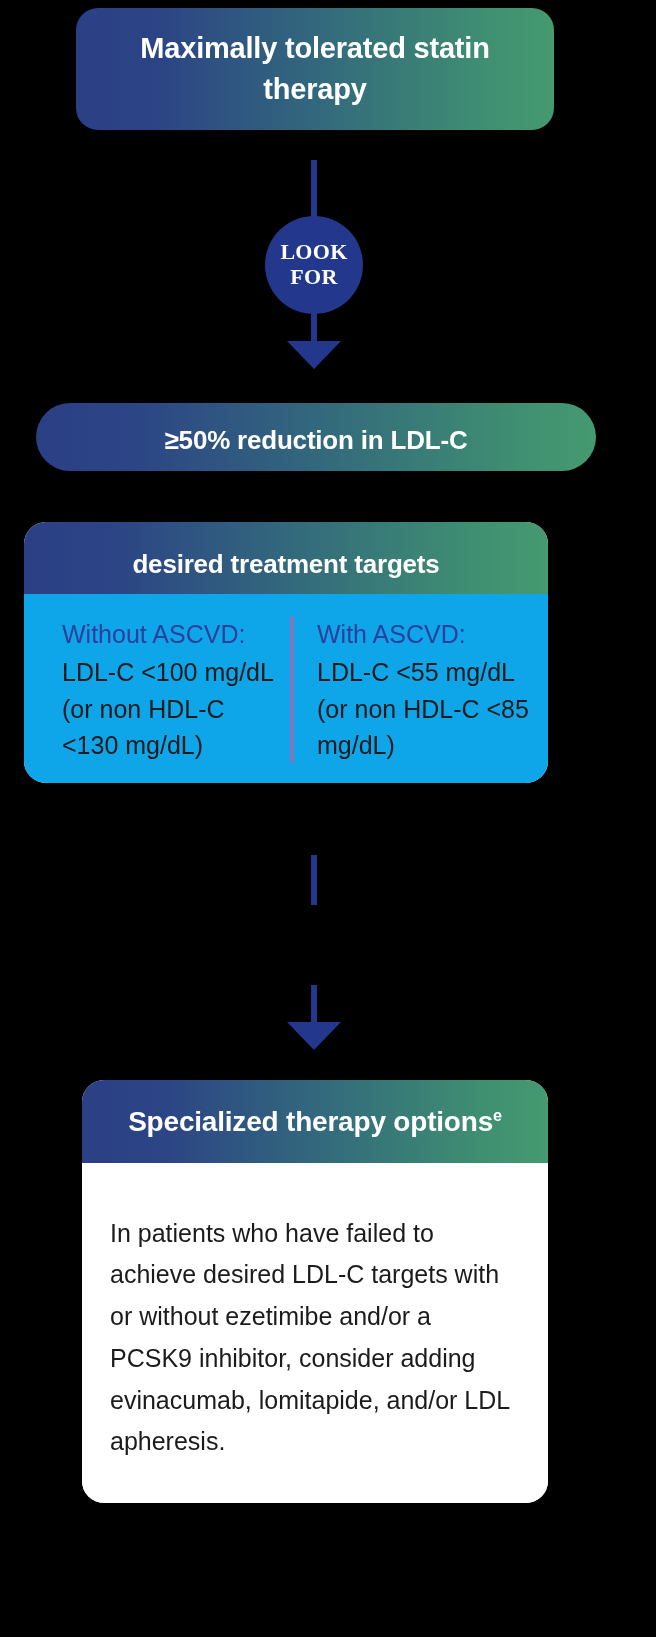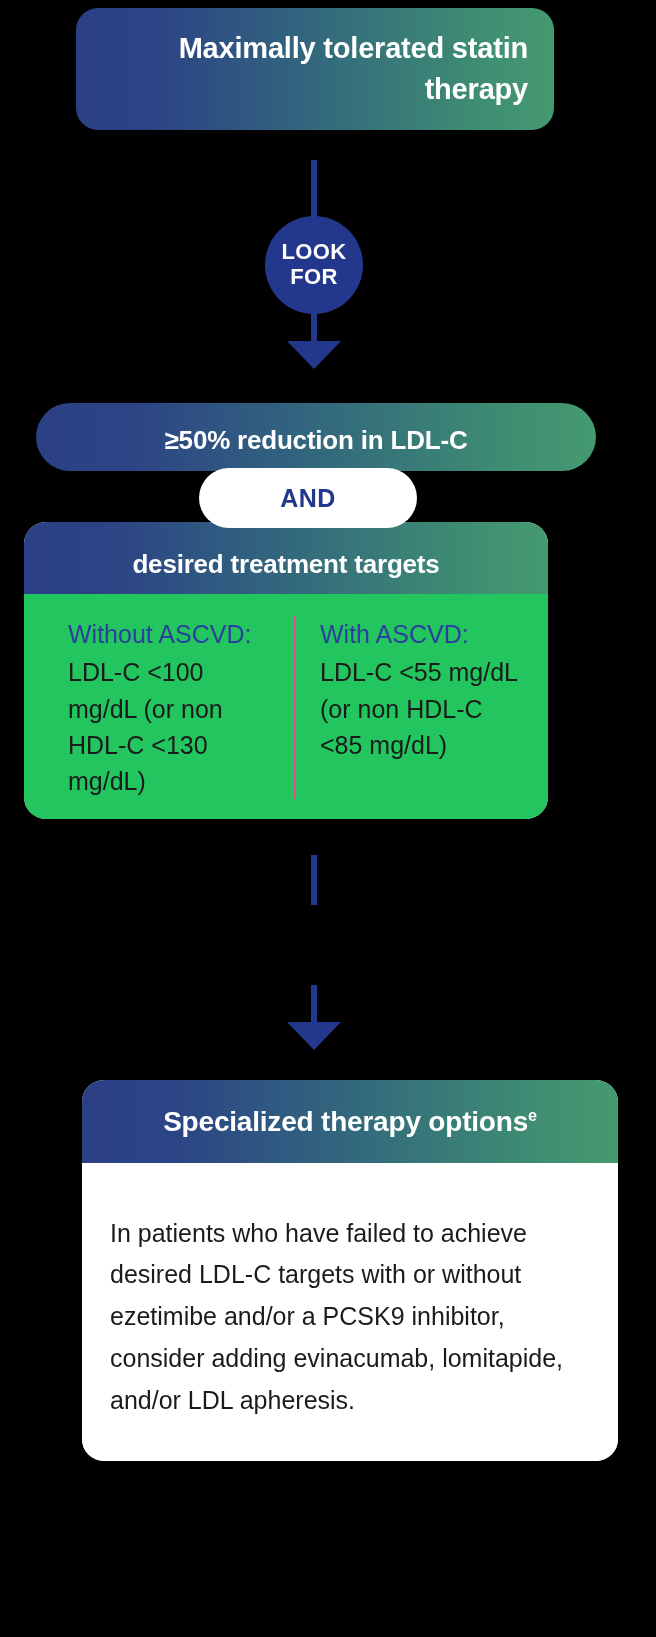--- a/index.html
+++ b/index.html
@@ -40,21 +40,21 @@
     align-items: center;
     justify-content: center;
     box-sizing: border-box;
     padding: 0 26px;
   }
   .node-top .title {
     color: #ffffff;
     font-size: 29px;
     font-weight: bold;
     line-height: 1.42;
-    text-align: right;
+    text-align: center;
     letter-spacing: -0.2px;
   }
 
   
   .conn-line {
     position: absolute;
     width: 6px;
     background: #23388c;
     left: 311px;
   }
@@ -74,21 +74,21 @@
     flex-direction: column;
     align-items: center;
     justify-content: center;
     color: #ffffff;
     font-size: 22px;
     font-weight: bold;
     line-height: 1.12;
     letter-spacing: 0.3px;
     text-align: center;
   }
-  .badge-circle.look { top: 216px; }
+  .badge-circle.look { top: 216px; font-family: Liberation Serif, serif; }
   .badge-circle.ifno { top: 899px; }
 
   .arrow-head {
     position: absolute;
     left: 287px;
     width: 0;
     height: 0;
     border-left: 27px solid transparent;
     border-right: 27px solid transparent;
     border-top: 28px solid #23388c;
@@ -157,22 +157,22 @@
   }
   .targets-head .t {
     color: #ffffff;
     font-size: 26px;
     font-weight: bold;
     letter-spacing: -0.2px;
     padding-top: 12px;
   }
   .targets-body {
     display: flex;
-    background: #22c55e;
-    padding: 22px 0 20px 16px;
+    background: #0ea5e9;
+    padding: 22px 0 20px 10px;
   }
   .targets-col {
     flex: 1 1 50%;
     box-sizing: border-box;
     padding: 0 18px 0 28px;
   }
   .targets-col.right {
     border-left: 2px solid #ec4899;
     padding: 0 18px 0 24px;
   }
@@ -186,21 +186,21 @@
     color: #1b1b1b;
     font-size: 25px;
     line-height: 1.45;
   }
 
   
   .spec-card {
     position: absolute;
     left: 82px;
     top: 1080px;
-    width: 536px;
+    width: 466px;
     border-radius: 22px;
     background: #ffffff;
     overflow: hidden;
   }
   .spec-head {
     padding: 22px 24px 20px 24px;
     display: flex;
     align-items: center;
     justify-content: center;
     text-align: center;
@@ -242,23 +242,20 @@
     <span>LOOK</span>
     <span>FOR</span>
   </div>
   <div class="conn-line b"></div>
   <div class="arrow-head a"></div>
 
   <div class="crit-pill grad">
     <div class="t">≥50% reduction in LDL-C</div>
   </div>
 
-  <div class="and-pill">
-    <div class="t">AND</div>
-  </div>
 
   <div class="targets-card">
     <div class="targets-head grad">
       <div class="t">desired treatment targets</div>
     </div>
     <div class="targets-body">
       <div class="targets-col left">
         <div class="col-label">Without ASCVD:</div>
         <div class="col-value">LDL-C &lt;100 mg/dL (or non HDL-C &lt;130 mg/dL)</div>
       </div>

